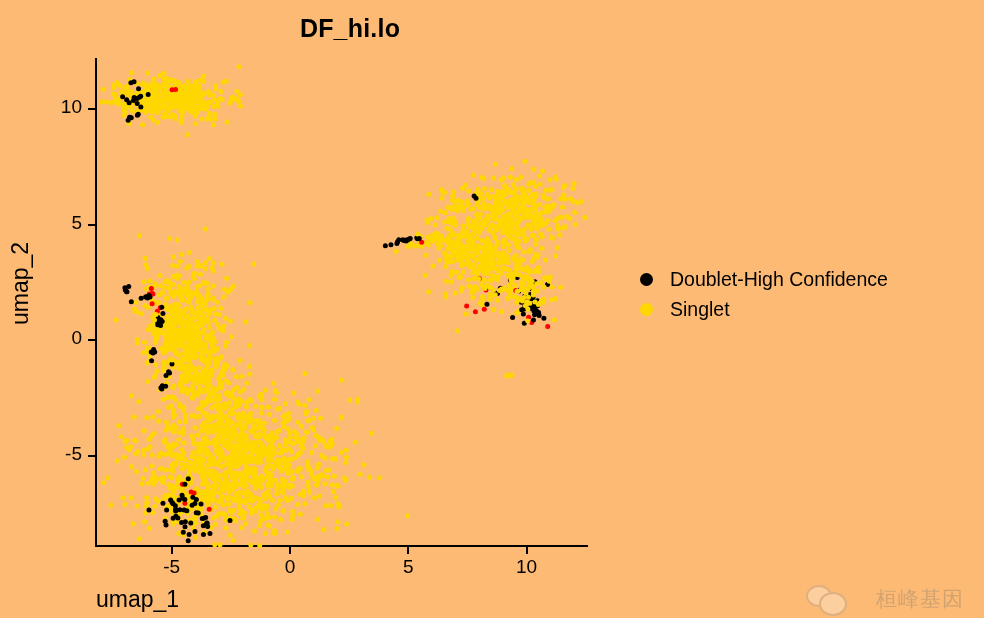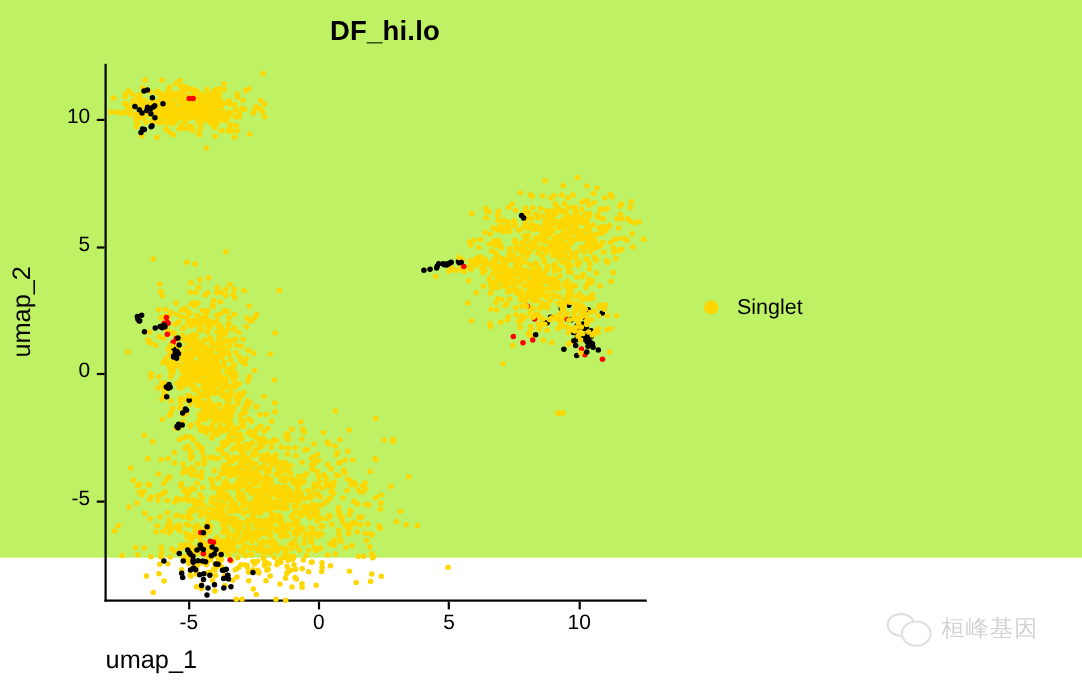--- a/index.html
+++ b/index.html
@@ -1,17 +1,17 @@
 <!DOCTYPE html>
 <html><head>
 <meta charset="utf-8">
 <style>
   html,body{margin:0;padding:0;background:#ffffff;}
   body{width:984px;height:629px;overflow:hidden;font-family:"Liberation Sans", sans-serif;}
-  #root{position:relative;width:984px;height:507px;background:#bef264;}
+  #root{position:relative;width:984px;height:618px;background:#fdba74;}
 
   #plot-title{
     position:absolute; left:0; top:14px; width:700px;
     text-align:center; font-size:25px; font-weight:bold; color:#000000;
     letter-spacing:.2px;
   }
   #axis-left{position:absolute; left:95px; top:58px; width:2px; height:489px; background:#000;}
   #axis-bottom{position:absolute; left:95px; top:545px; width:493px; height:2px; background:#000;}
 
   #points-svg{position:absolute; left:96px; top:58px; width:492px; height:488px; overflow:visible;}
@@ -37,22 +37,22 @@
   }
 
   
   #legend{position:absolute; left:640px; top:264px; width:340px;}
   .legend-row{display:flex; align-items:center; height:30px;}
   .legend-dot{width:13px; height:13px; border-radius:50%; margin-right:17px; flex:0 0 auto;}
   .legend-label{font-size:19.5px; color:#000; white-space:nowrap;}
 
   
   #watermark{
-    position:absolute; left:806px; top:556px;
-    display:flex; align-items:center; opacity:.30;
+    position:absolute; left:806px; top:584px;
+    display:flex; align-items:center; opacity:.30;gap:20px;
   }
   #wm-icon{width:42px; height:30px; position:relative; margin-right:8px;}
   #wm-text{font-size:21px; color:#6d6d6d; letter-spacing:1px;
            font-family:"DejaVu Sans", sans-serif;}
   .wm-bub{position:absolute; border:2px solid #9a9a9a; border-radius:50%; background:#fff;}
 </style>
 </head>
 <body>
 
 <div id="root">
@@ -3510,20 +3510,24 @@
       <circle cx="418.72" cy="202.25" r="2.5" fill="#FFD700"></circle>
     </svg>
 
   <div id="ylab-wrap">
     <div id="ylab">umap_2</div>
   </div>
   <div id="xlab">umap_1</div>
 
   <div id="legend">
       <div class="legend-row">
+        <span class="legend-dot" style="background: rgb(0, 0, 0);"></span>
+        <span class="legend-label">Doublet-High Confidence</span>
+      </div>
+      <div class="legend-row">
         <span class="legend-dot" style="background: rgb(255, 215, 0);"></span>
         <span class="legend-label">Singlet</span>
       </div>
     </div>
 
   <div id="watermark">
     <div id="wm-icon">
       <span class="wm-bub" style="left:0;top:1px;width:22px;height:18px;"></span>
       <span class="wm-bub" style="left:13px;top:8px;width:24px;height:20px;"></span>
     </div>

